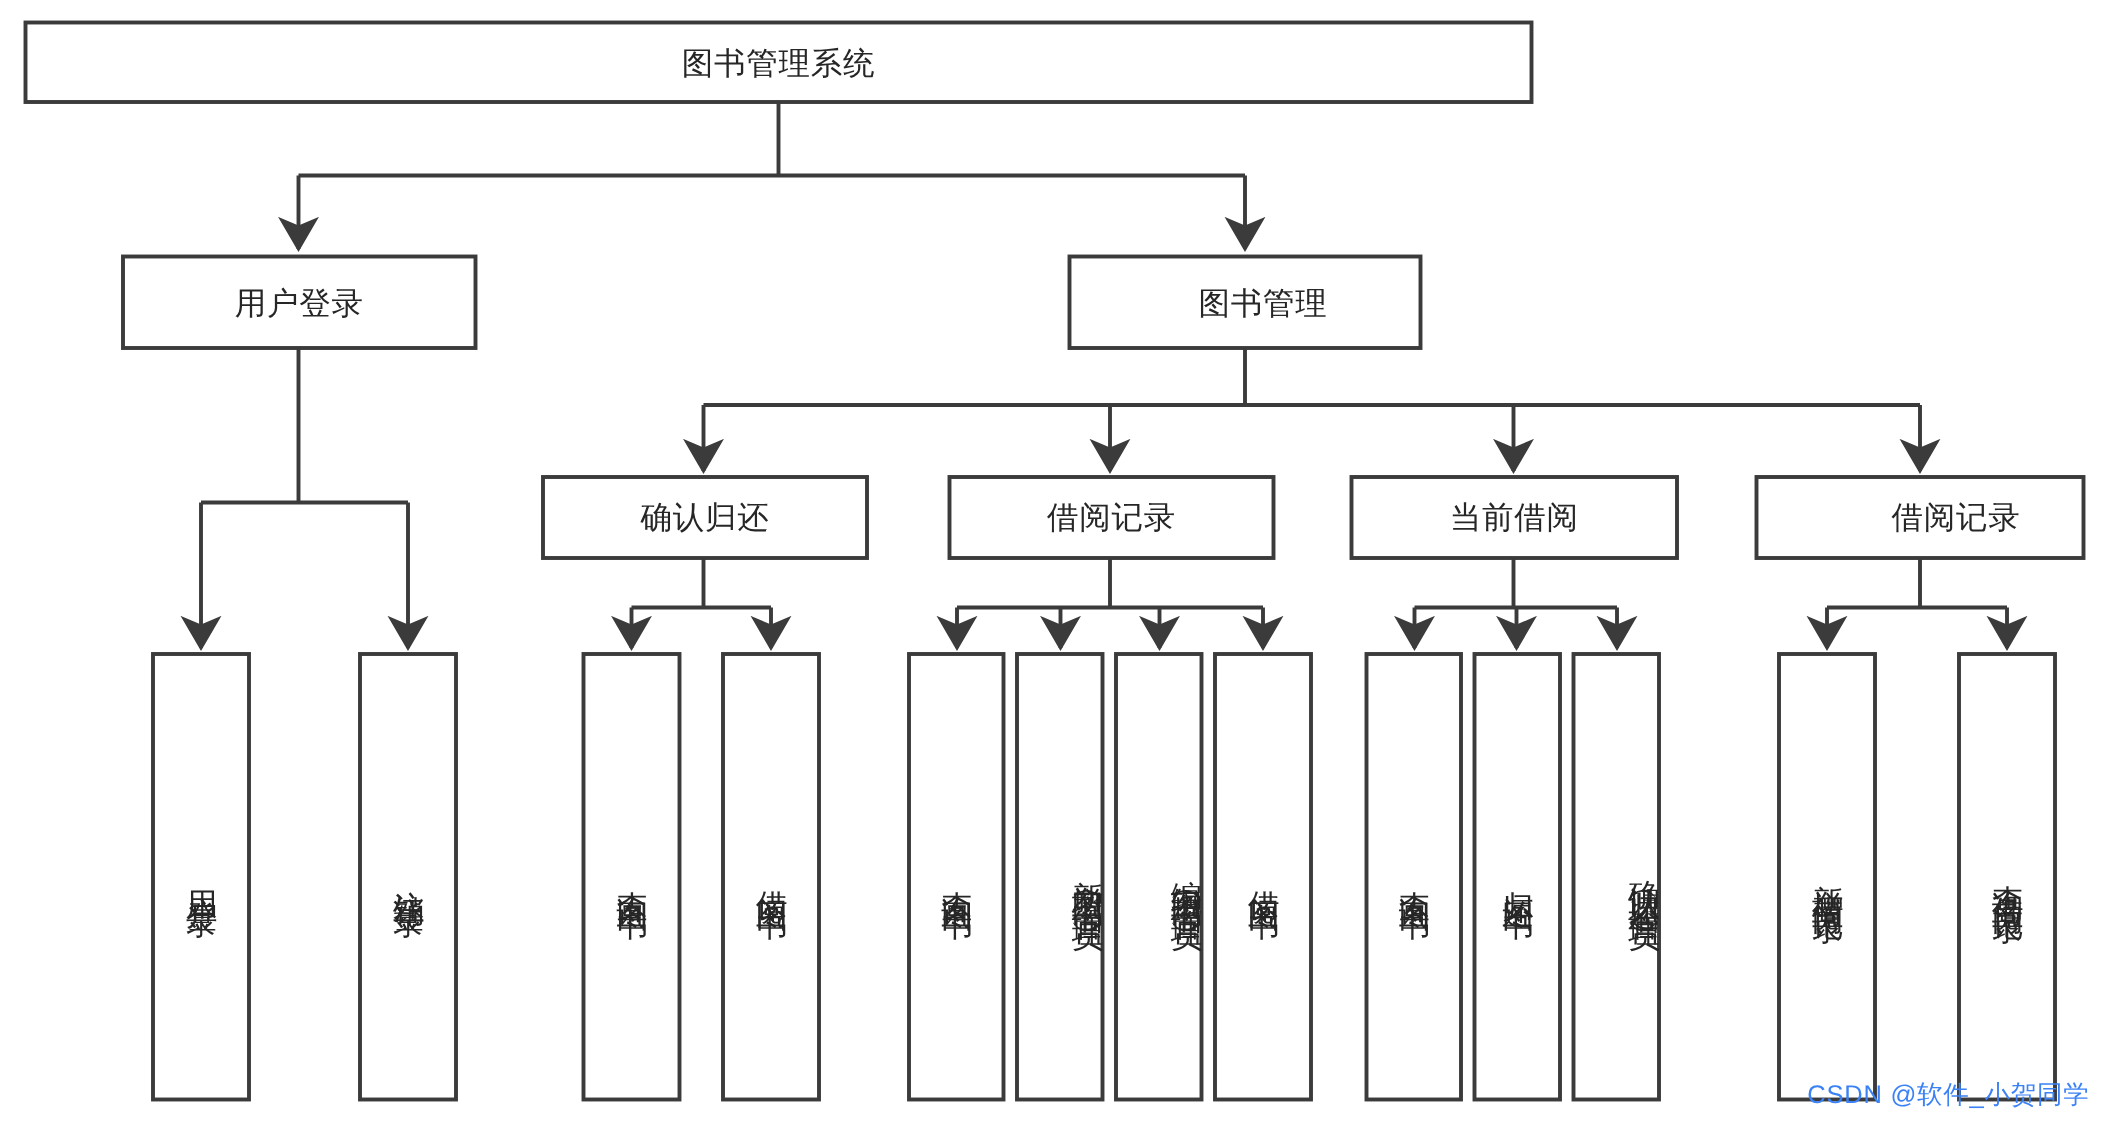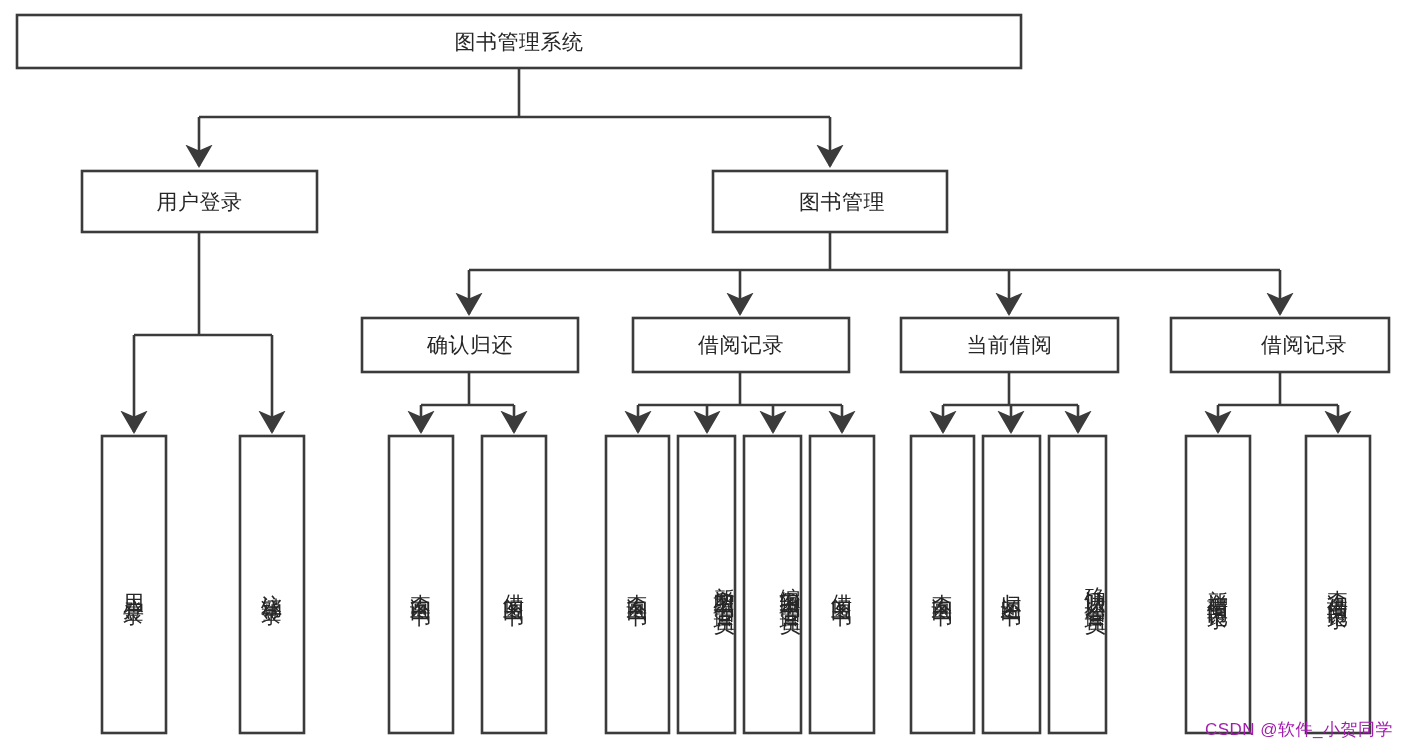--- a/index.html
+++ b/index.html
@@ -61,21 +61,21 @@
     font-size: 21px;
     letter-spacing: 4px;
     line-height: 1;
     white-space: nowrap;
   }
   .watermark {
     position: absolute;
     right: 12px;
     bottom: 6px;
     font-size: 17px;
-    color: #a21caf;
+    color: #3b82f6;
     font-family: "Liberation Sans", "DejaVu Sans", sans-serif;
     letter-spacing: 0.5px;
     white-space: nowrap;
   }
 </style>
 </head>
 <body>
 
 <div id="diagram-root">
 

